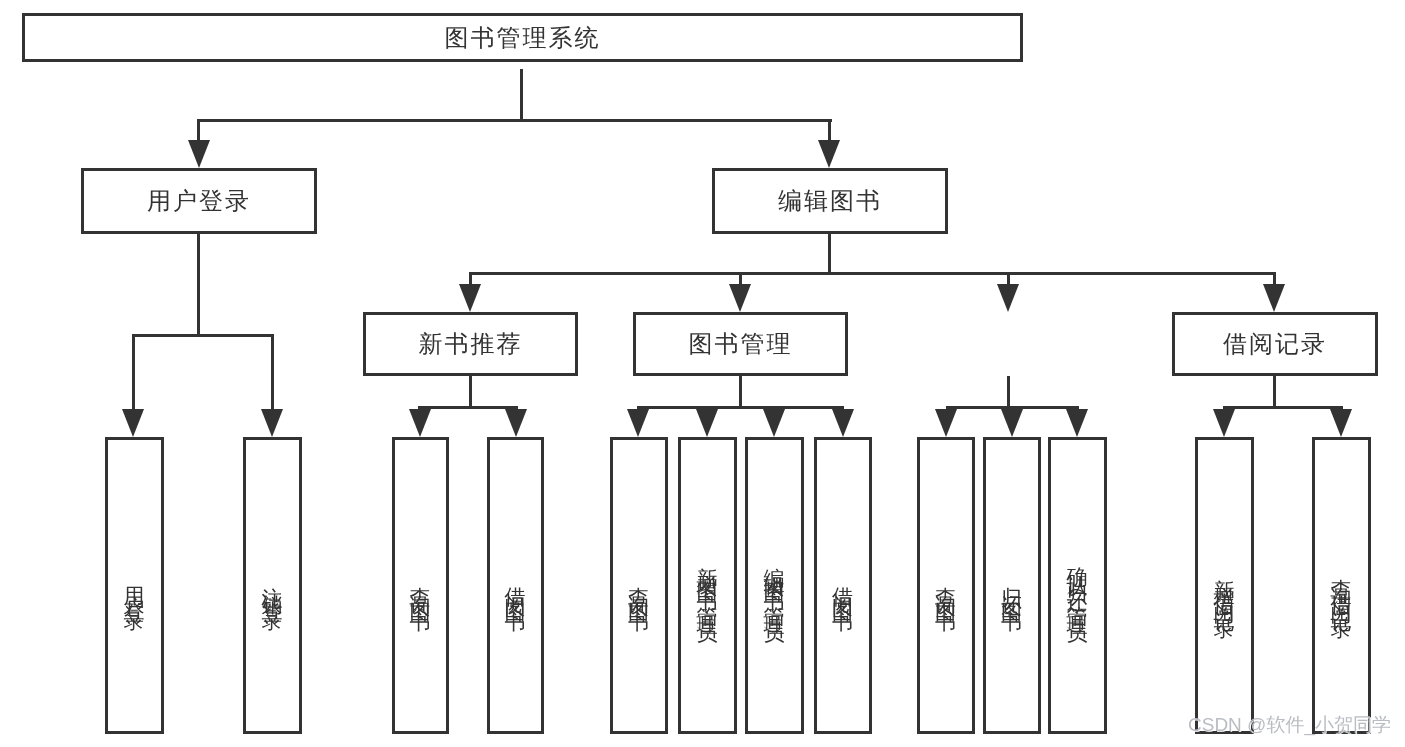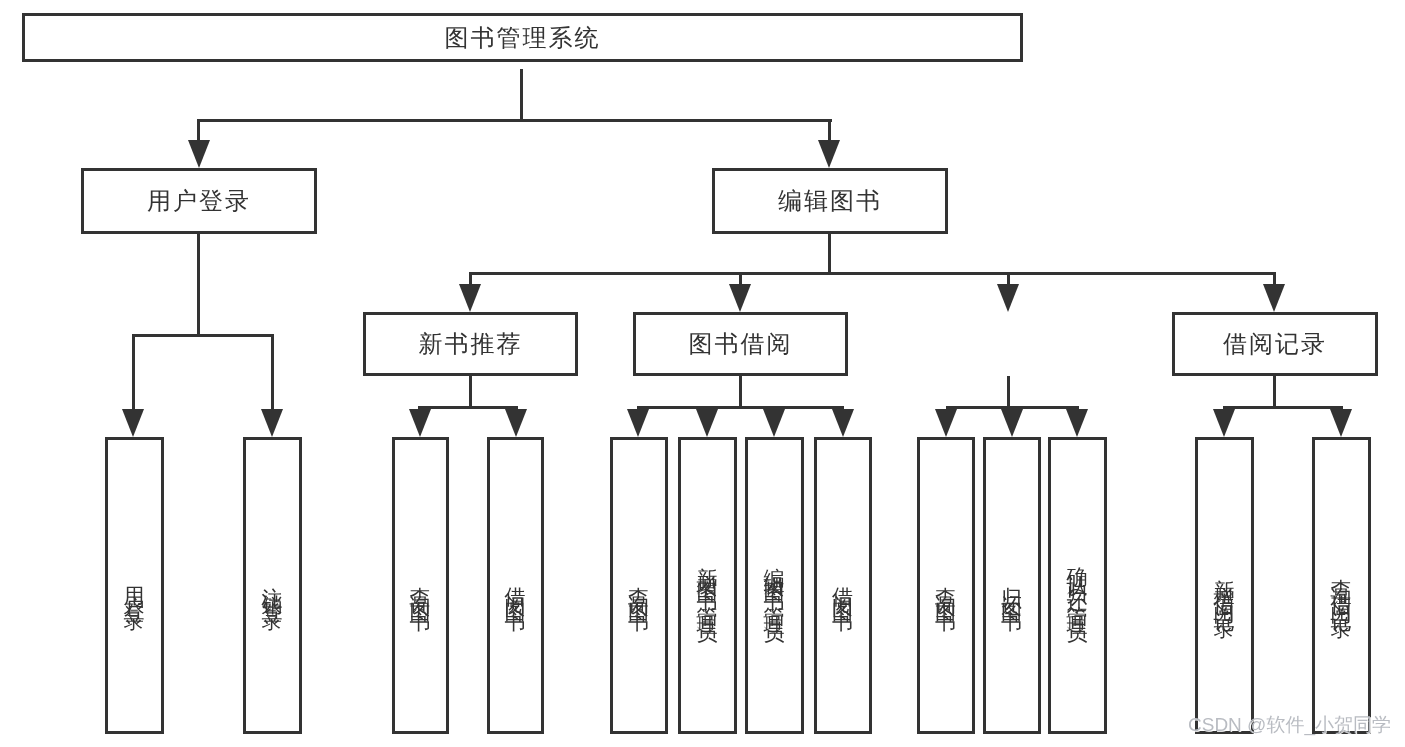--- a/index.html
+++ b/index.html
@@ -90,21 +90,21 @@
   <div class="vline" style="left:469px; top:272px; width:3px; height:16px"></div>
   <div class="arrow" style="left:459px; top:284px"></div>
   <div class="vline" style="left:739px; top:272px; width:3px; height:16px"></div>
   <div class="arrow" style="left:729px; top:284px"></div>
   <div class="vline" style="left:1007px; top:272px; width:3px; height:16px"></div>
   <div class="arrow" style="left:997px; top:284px"></div>
   <div class="vline" style="left:1273px; top:272px; width:3px; height:16px"></div>
   <div class="arrow" style="left:1263px; top:284px"></div>
 
   <div class="box box-h" style="left:363px; top:312px; width:215px; height:64px">新书推荐</div>
-  <div class="box box-h" style="left:633px; top:312px; width:215px; height:64px">图书借阅</div>
+  <div class="box box-h" style="left:633px; top:312px; width:215px; height:64px">图书管理</div>
   <div class="box box-h" style="left:1172px; top:312px; width:206px; height:64px">借阅记录</div>
 
   <div class="vline" style="left:469px; top:375px; width:3px; height:33px"></div>
   <div class="hline" style="left:418px; top:406px; width:100px; height:3px"></div>
   <div class="arrow" style="left:409px; top:409px"></div>
   <div class="arrow" style="left:505px; top:409px"></div>
 
   <div class="vline" style="left:739px; top:375px; width:3px; height:33px"></div>
   <div class="hline" style="left:637px; top:406px; width:207px; height:3px"></div>
   <div class="arrow" style="left:627px; top:409px"></div>

